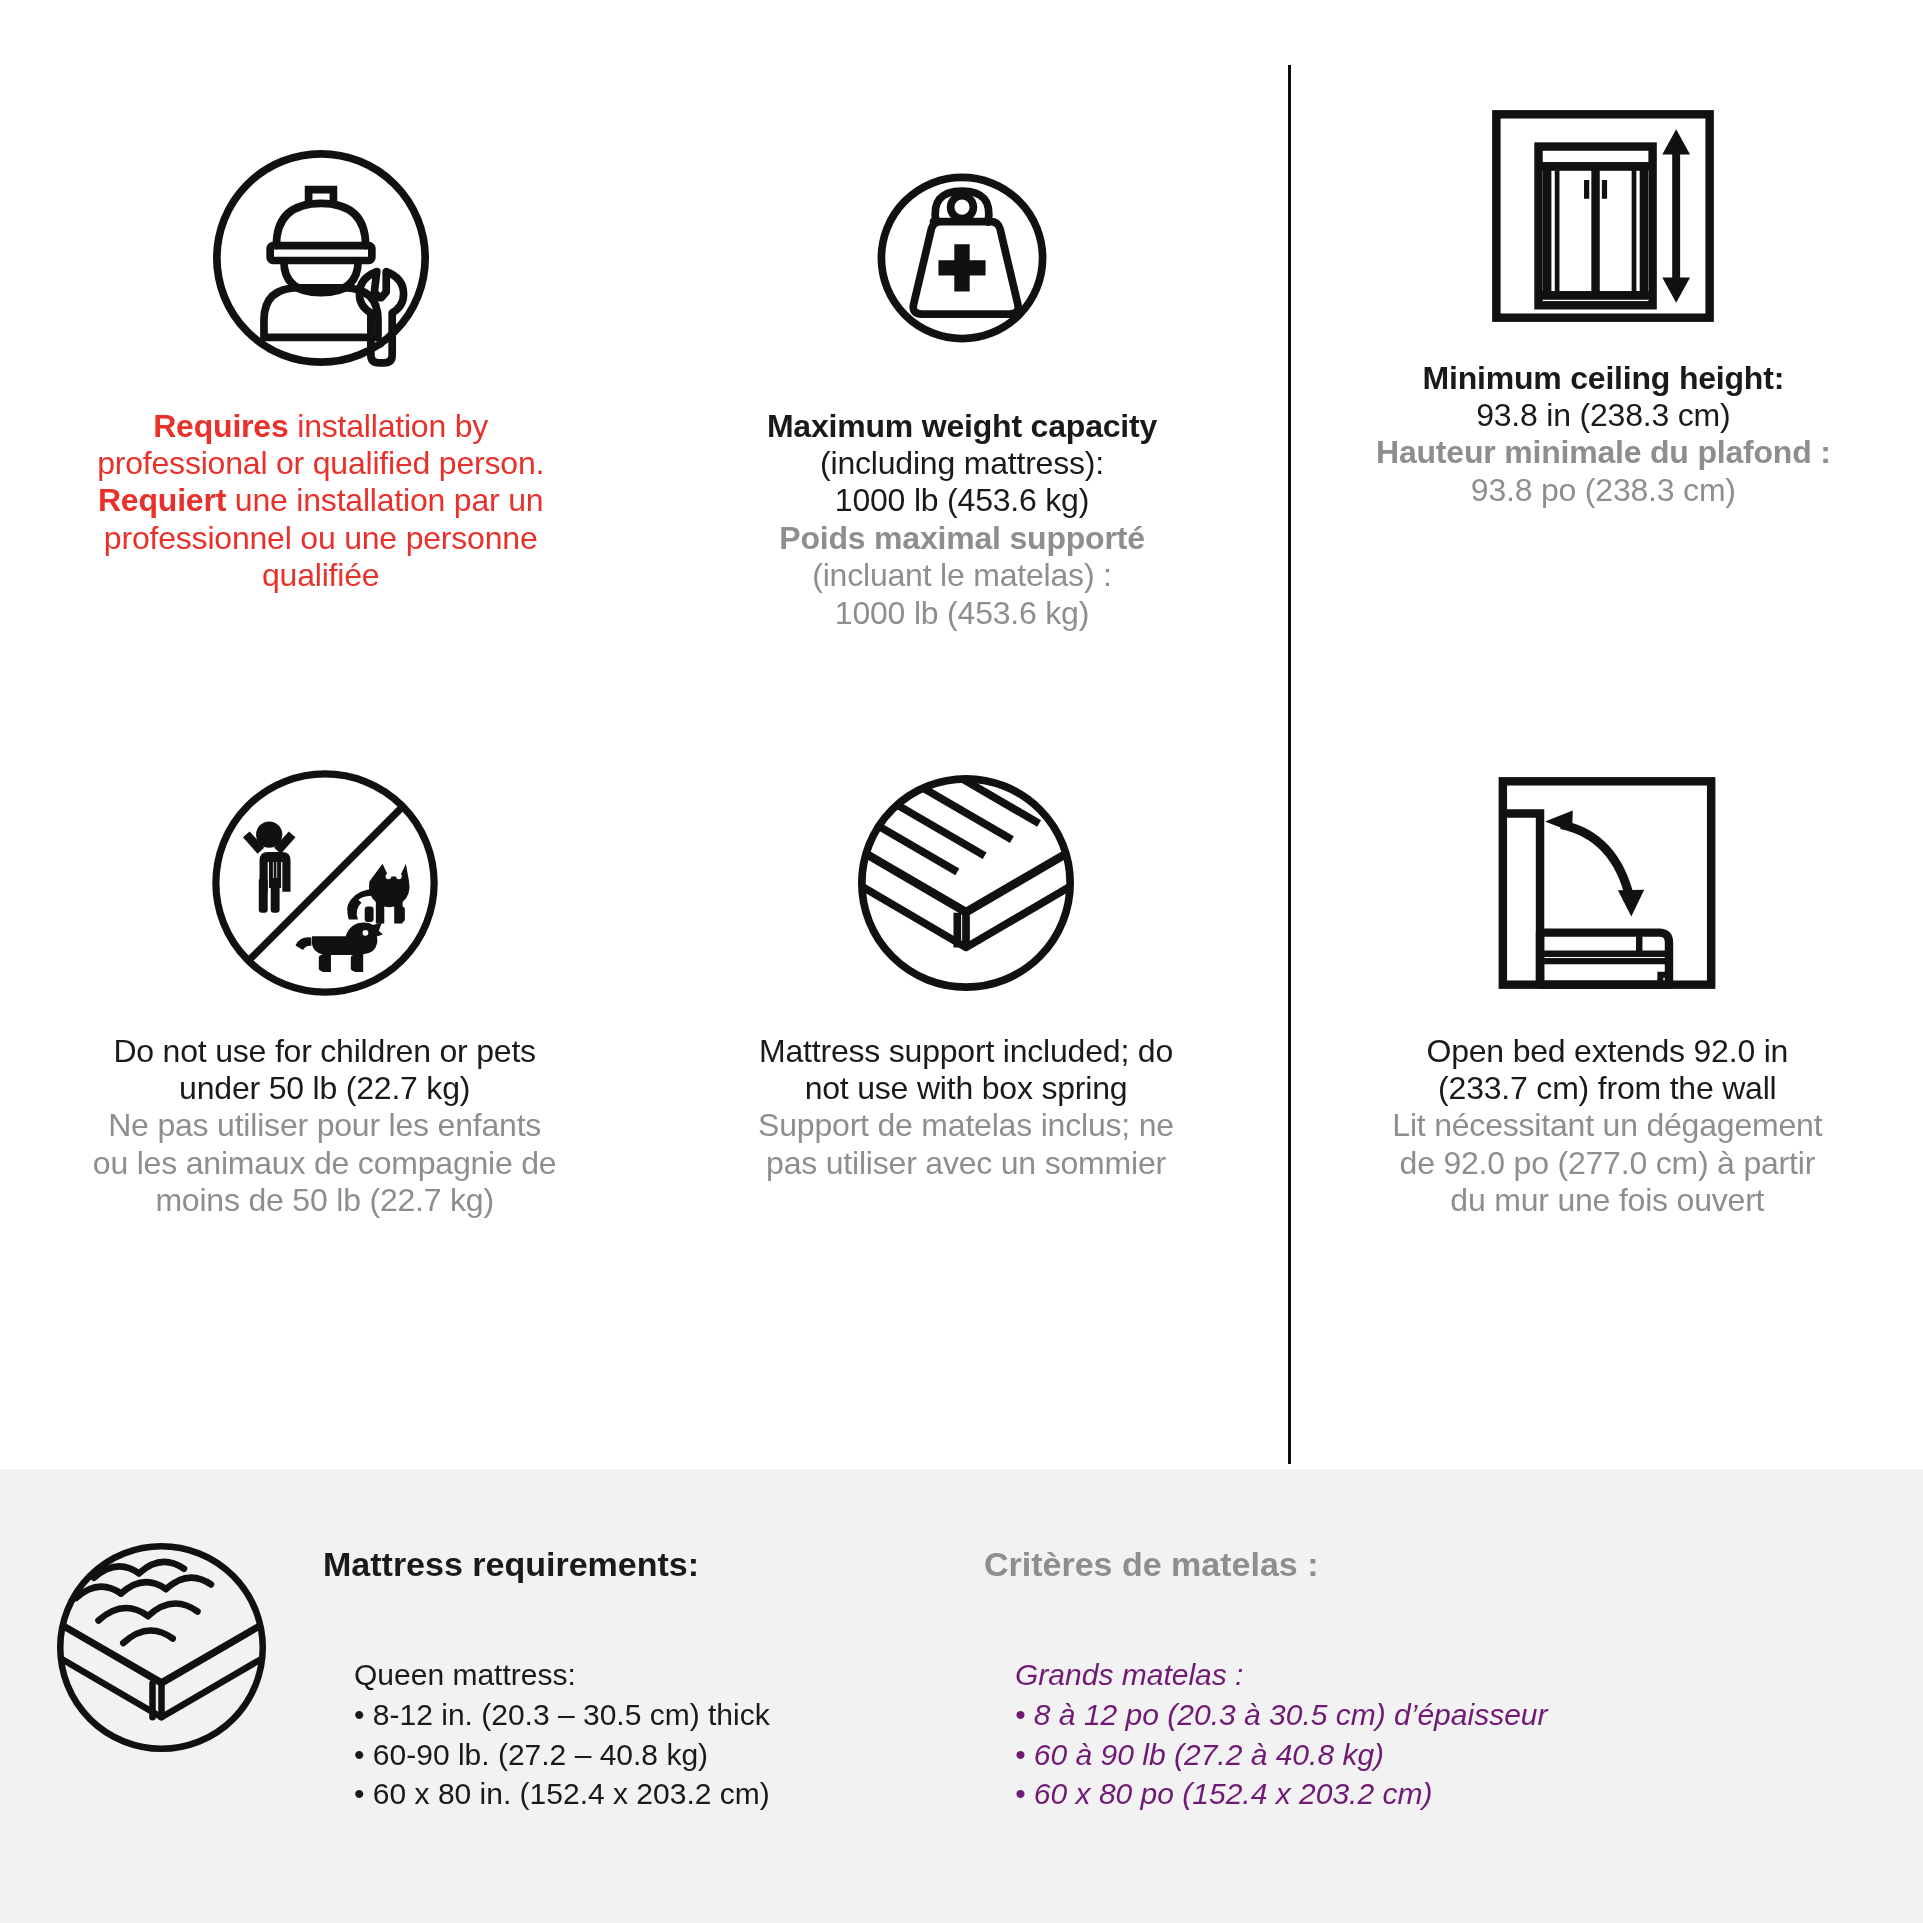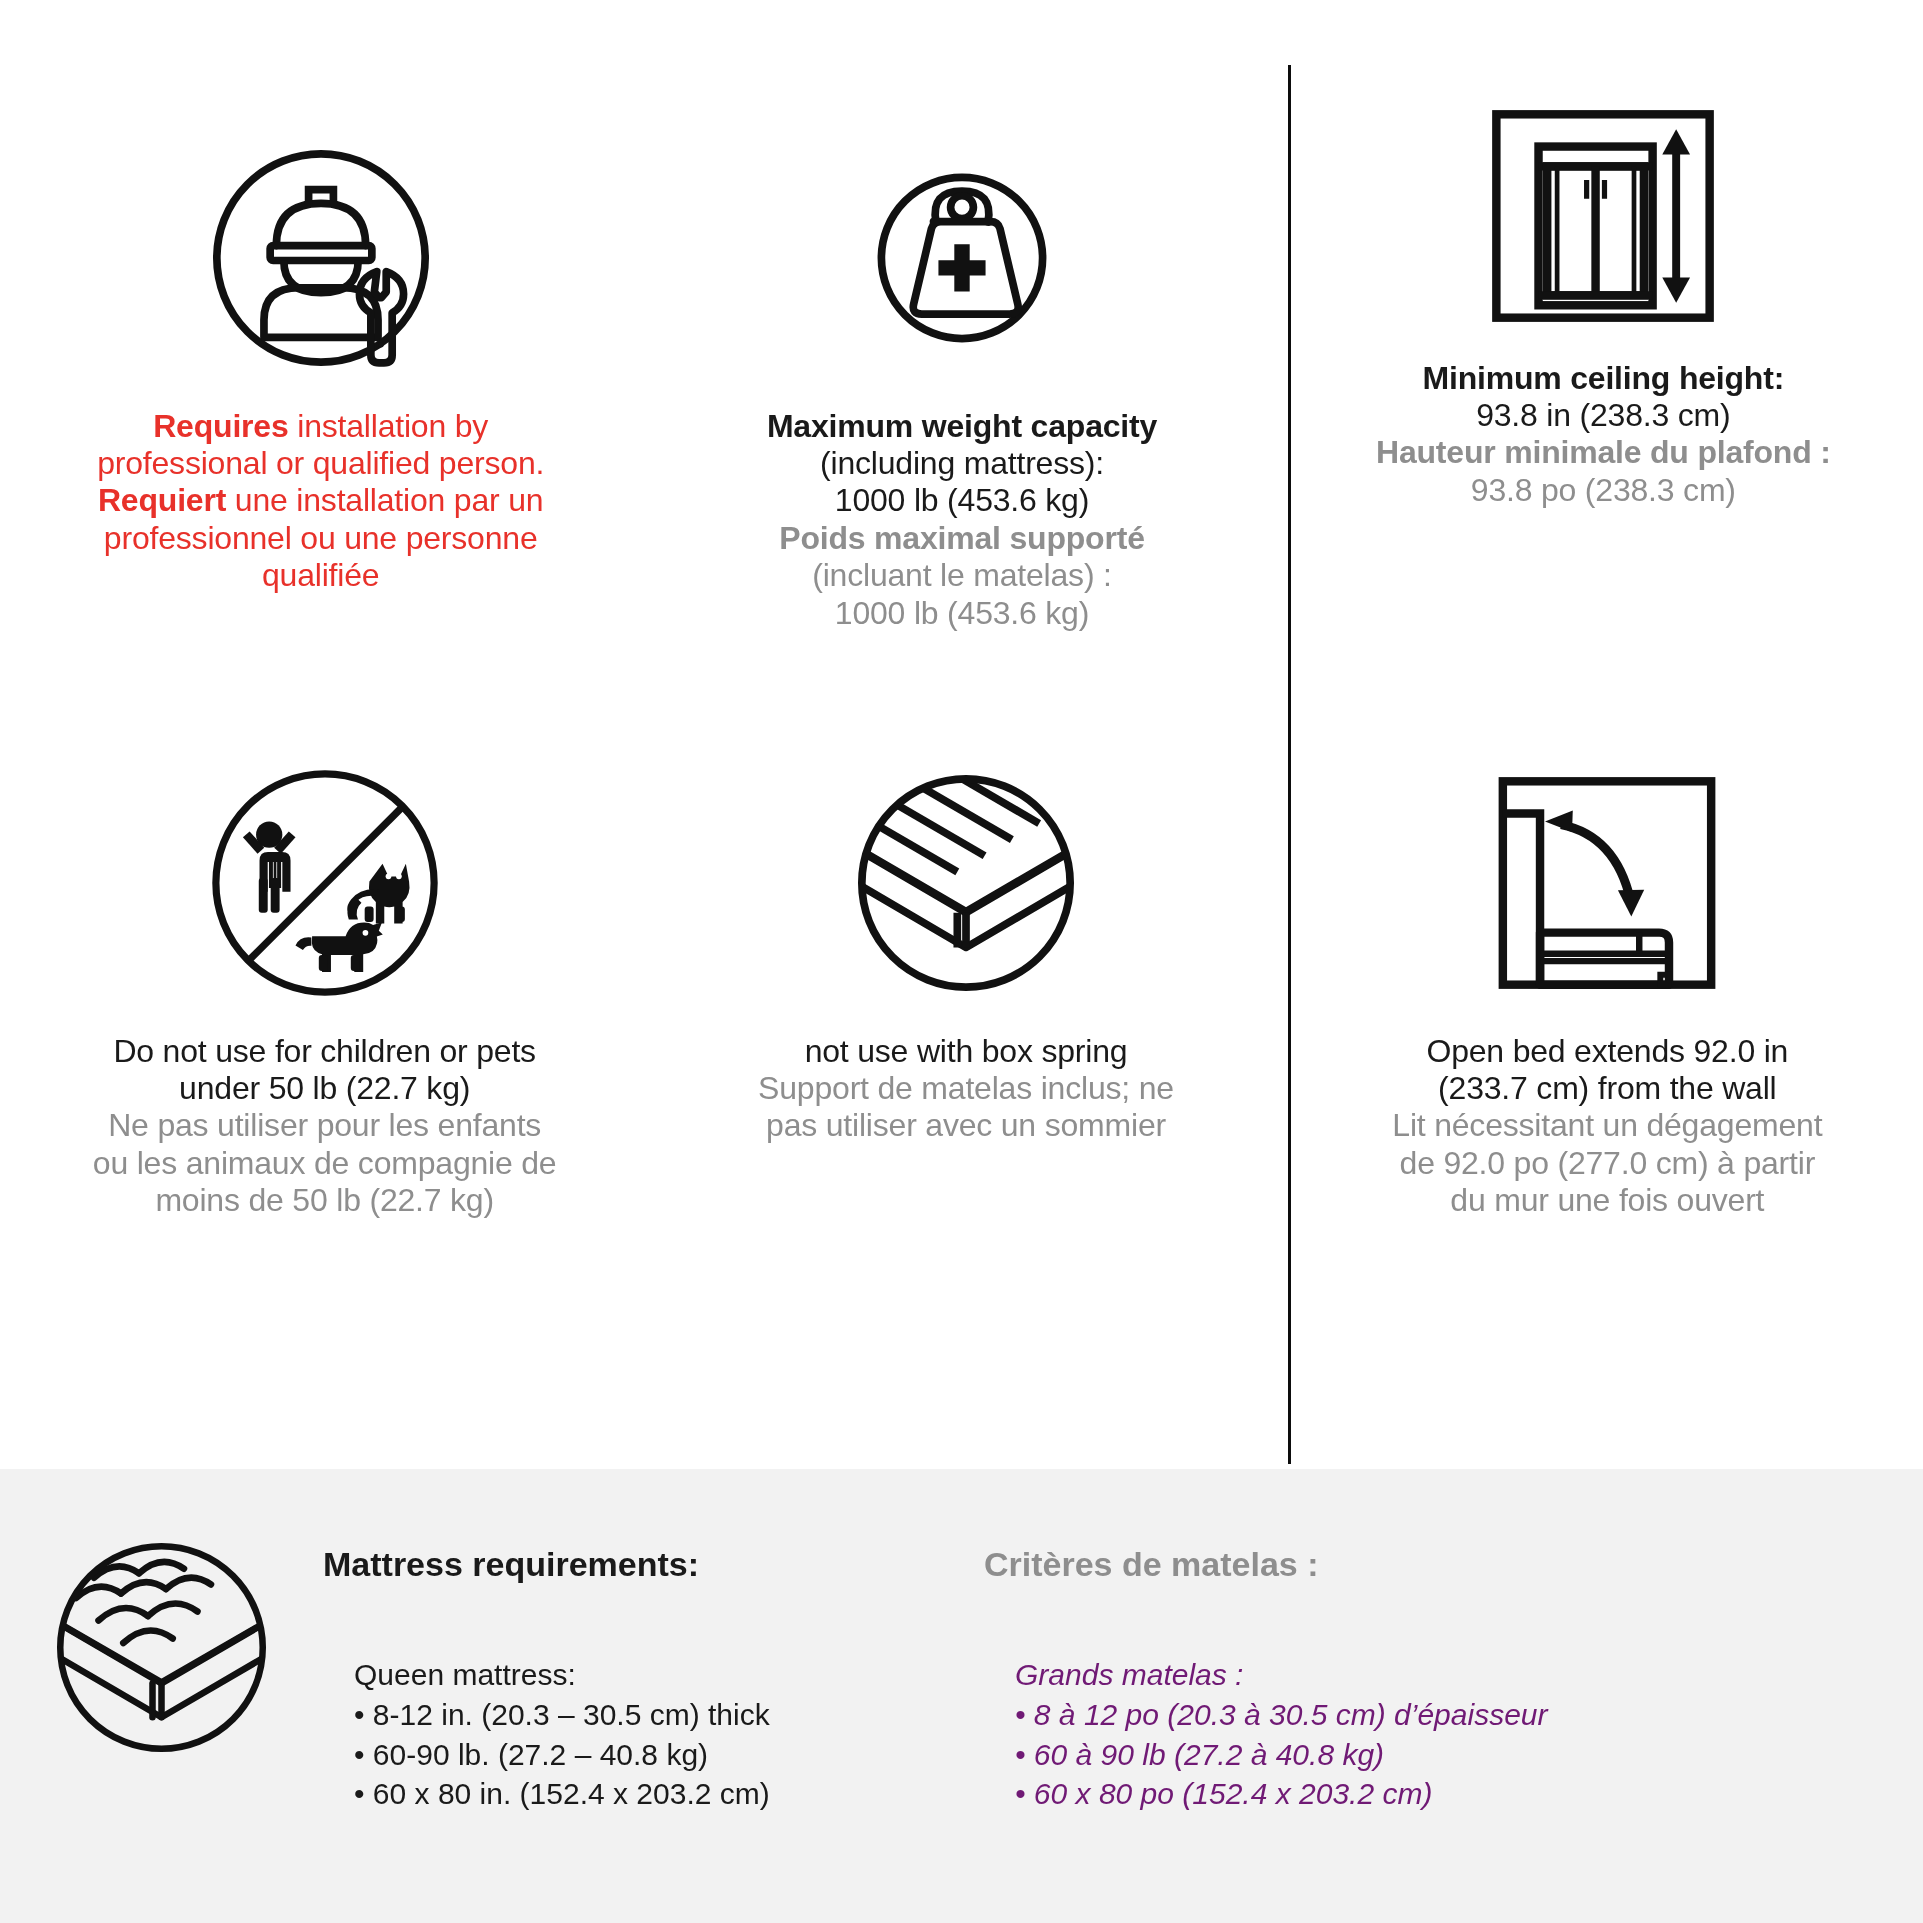--- a/index.html
+++ b/index.html
@@ -246,20 +246,21 @@
               <path d="M10 -1.5 L68.5 32.5"></path>
               <path d="M21 -8 L79.5 26"></path>
               <path d="M32 -14 L90.5 20"></path>
               <path d="M-1 5 L57.5 39"></path>
               <path d="M-12 11.5 L46.5 45.5"></path>
             </g>
             <circle cx="50" cy="50" r="42" stroke="#111" stroke-width="3.1" fill="none"></circle>
           </svg>
         </div>
         <div class="caption">
+          <span class="ln">Mattress support included; do</span>
           <span class="ln">not use with box spring</span>
           <span class="ln fr">Support de matelas inclus; ne</span>
           <span class="ln fr">pas utiliser avec un sommier</span>
         </div>
       </div>
 
       <div class="cell r2 c3">
         <div class="icon-wrap sq">
           <svg width="248" height="248" viewBox="0 0 100 100" fill="none" stroke="#111" stroke-width="3.4">
             <rect x="8" y="9" width="84" height="82"></rect>

